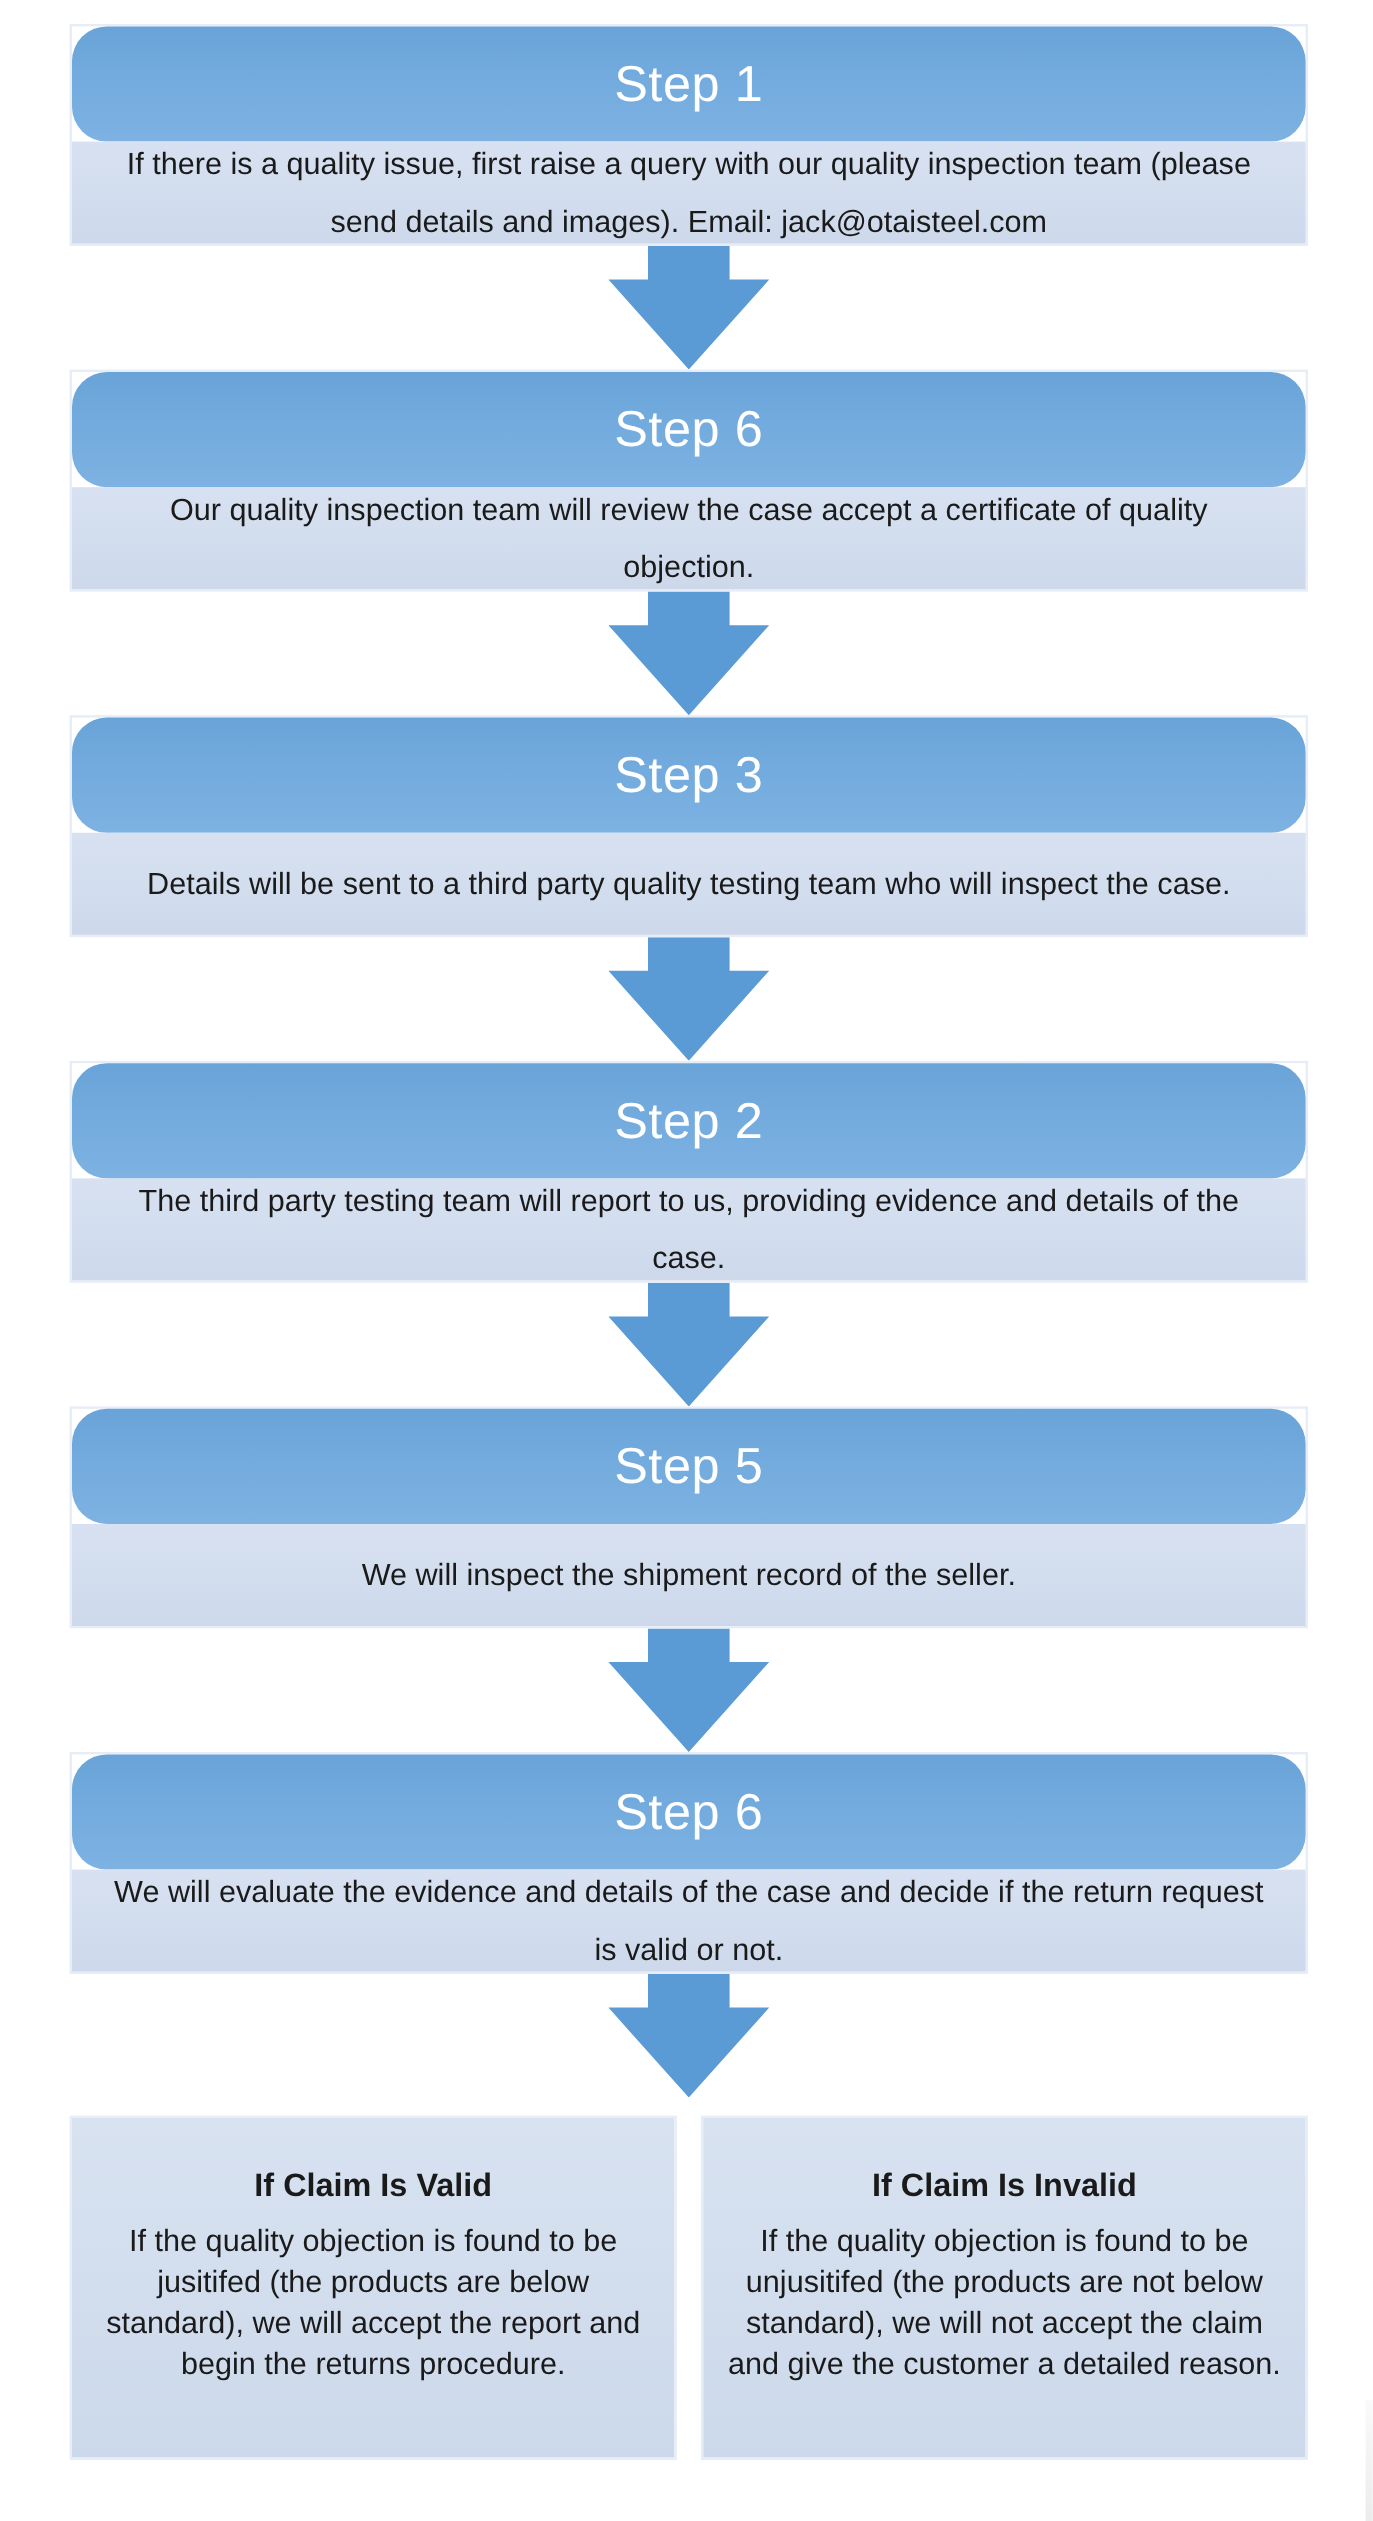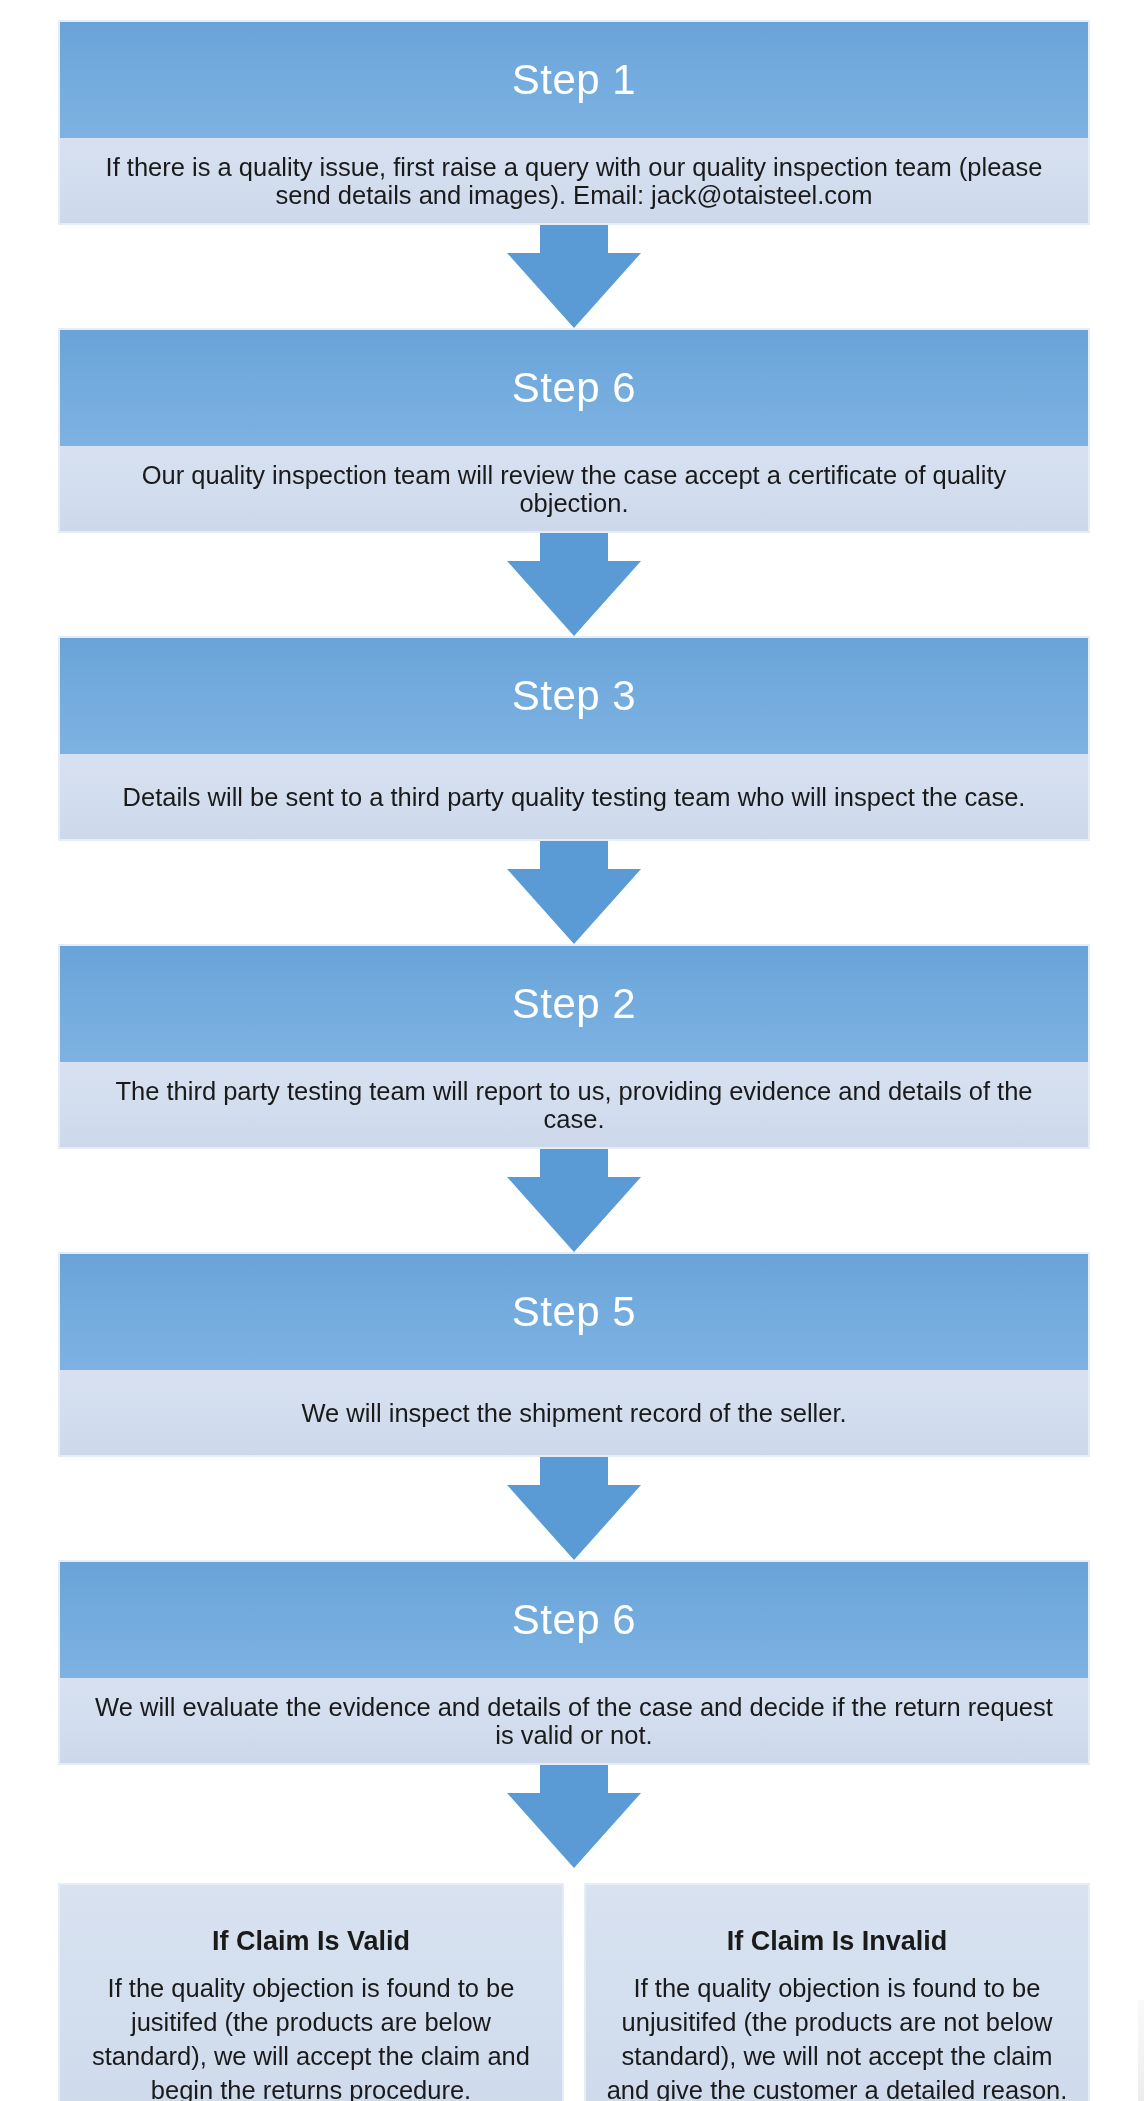--- a/index.html
+++ b/index.html
@@ -19,44 +19,45 @@
     display: flex;
     flex-direction: column;
     align-items: center;
   }
   .step-box {
     width: 100%;
     box-sizing: border-box;
     border: 2px solid #e7edf7;
   }
   .step-header {
-    height: 116px;
+    height: 96px;
     display: flex;
     align-items: center;
     justify-content: center;
     background: linear-gradient(180deg, #69a3d7 0%, #73abde 45%, #7db2e2 100%);
+    border-radius: 29px;
   }
   .step-title {
     font-size: 42px;
     color: #ffffff;
     letter-spacing: 0.5px;
   }
   .step-body {
     height: 85px;
     box-sizing: border-box;
     background: linear-gradient(180deg, #d7e1f1 0%, #cdd9eb 100%);
     display: flex;
     align-items: center;
     justify-content: center;
     text-align: center;
     padding: 4px 26px;
   }
   .step-desc {
     font-size: 25.5px;
-    line-height: 28px;
+    line-height: 48px;
     color: #1a1a1a;
   }
   .arrow-gap {
     height: 103px;
     display: flex;
     align-items: flex-start;
     justify-content: center;
   }
   .arrow-gap.last { height: 118px; }
   .arrow-gap svg { display: block; }
@@ -184,21 +185,21 @@
   </div>
   <div class="arrow-gap last">
     <svg width="134" height="103" viewBox="0 0 134 103">
       <polygon points="33,0 101,0 101,28 134,28 67,103 0,28 33,28" fill="#5b9bd5"></polygon>
     </svg>
   </div>
 
   <div class="outcomes">
     <div class="outcome-panel">
       <div class="outcome-title">If Claim Is Valid</div>
-      <div class="outcome-desc">If the quality objection is found to be jusitifed (the products are below standard), we will accept the claim and begin the returns procedure.</div>
+      <div class="outcome-desc">If the quality objection is found to be jusitifed (the products are below standard), we will accept the report and begin the returns procedure.</div>
     </div>
     <div class="outcome-panel">
       <div class="outcome-title">If Claim Is Invalid</div>
       <div class="outcome-desc">If the quality objection is found to be unjusitifed (the products are not below standard), we will not accept the claim and give the customer a detailed reason.</div>
     </div>
   </div>
 
 </div>
 
 <div class="edge-strip"></div>

